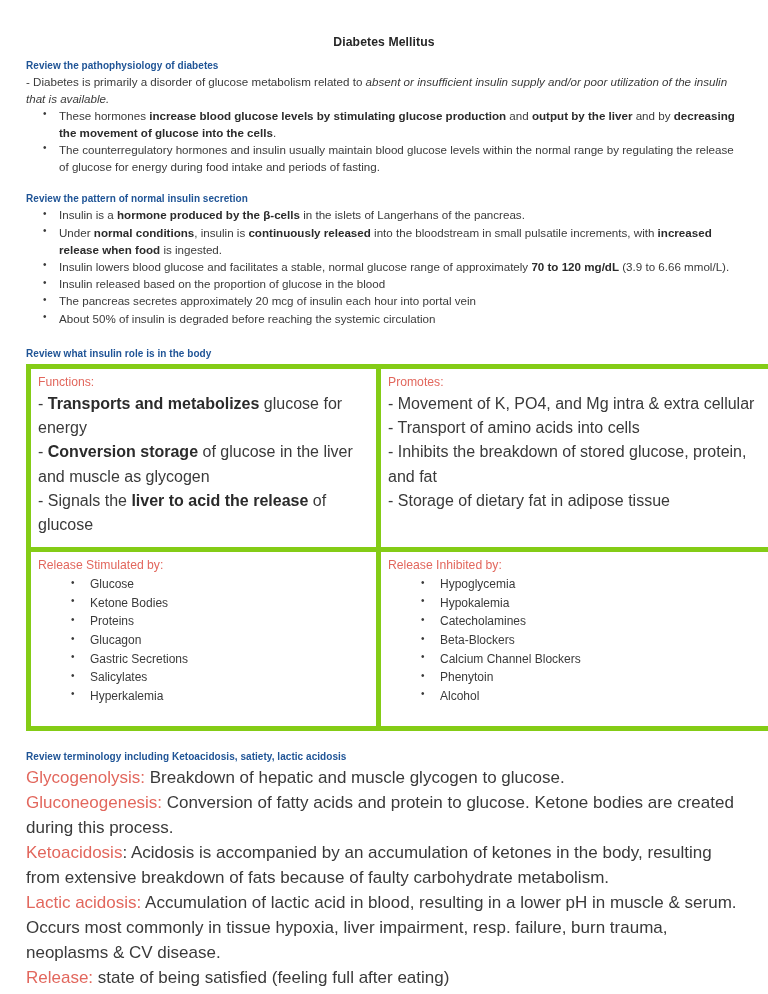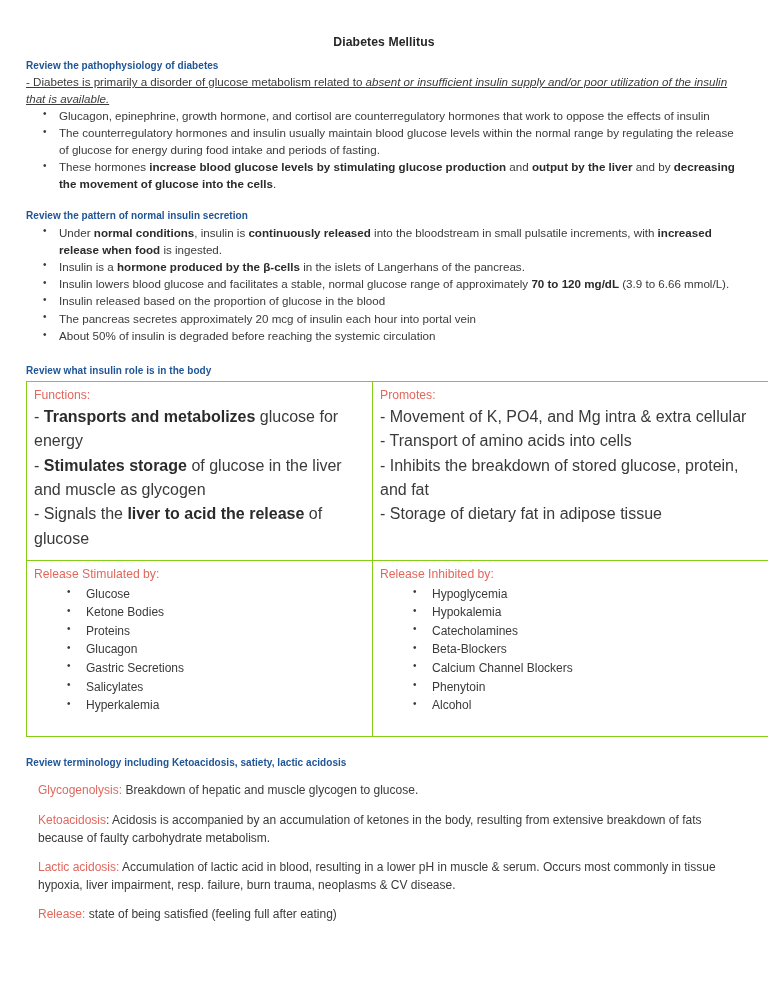--- a/index.html
+++ b/index.html
@@ -43,21 +43,20 @@
   }
 
   .para {
     margin: 0;
     padding: 0;
     text-align: left;
   }
 
   .lead-line {
     margin: 0;
-    text-decoration: underline;
   }
 
   .italic { font-style: italic; }
   b, .b { font-weight: bold; color: #2b2b2b; }
 
   ul.bullets {
     list-style: none;
     margin: 0;
     padding: 0;
   }
@@ -78,21 +77,21 @@
   .gap-lg { height: 19px; }
 
   
   .role-table {
     border-collapse: collapse;
     width: 720px;
     margin: 2px 0 0 0;
     table-layout: fixed;
   }
   .role-table td {
-    border: 1px solid #84cc16;
+    border: 5px solid #84cc16;
     vertical-align: top;
     padding: 5px 7px 9px 7px;
   }
   .col-left  { width: 331px; }
   .col-right { width: 389px; }
 
   .cell-head {
     color: #e2675d;
     font-size: 12.2px;
     margin-bottom: 0.5px;
@@ -117,71 +116,70 @@
   ul.cell-bullets > li::before {
     content: "\2022";
     position: absolute;
     left: 33px;
     top: -0.5px;
     font-size: 10px;
   }
 
   
   .term-line {
-    margin: 12px;
-    font-size: 12px;
+    margin: 0;
+    font-size: 17px;
     line-height: 1.47;
   }
   .term-key { color: #e2675d; }
 </style>
 </head>
 <body>
 
 <div class="page">
 
   <div class="doc-title">Diabetes Mellitus</div>
 
   <div class="sec-head">Review the pathophysiology of diabetes</div>
 
   <div class="para lead-line">
     <span>- Diabetes is primarily a disorder of glucose metabolism related to </span><span class="italic">absent or insufficient insulin supply and/or poor utilization of the insulin that is available.</span>
   </div>
 
 
   <ul class="bullets">
-      <li><span>Glucagon, epinephrine, growth hormone, and cortisol are counterregulatory hormones that work to oppose the effects of insulin</span></li>
+      <li><span>These hormones </span><span class="b">increase blood glucose levels by stimulating glucose production</span><span> and </span><span class="b">output by the liver</span><span> and by </span><span class="b">decreasing the movement of glucose into the cells</span><span>.</span></li>
       <li><span> The counterregulatory hormones and insulin usually maintain blood glucose levels within the normal range by regulating the release of glucose for energy during food intake and periods of fasting.</span></li>
-      <li><span>These hormones </span><span class="b">increase blood glucose levels by stimulating glucose production</span><span> and </span><span class="b">output by the liver</span><span> and by </span><span class="b">decreasing the movement of glucose into the cells</span><span>.</span></li>
     </ul>
 
   <div class="gap-md"></div>
 
   <div class="sec-head">Review the pattern of normal insulin secretion</div>
 
   <ul class="bullets">
+      <li><span>Insulin is a </span><span class="b">hormone produced by the β-cells</span><span> in the islets of Langerhans of the pancreas.</span></li>
       <li><span> Under </span><span class="b">normal conditions</span><span>, insulin is </span><span class="b">continuously released</span><span> into the bloodstream in small pulsatile increments, with </span><span class="b">increased release when food</span><span> is ingested.</span></li>
-      <li><span>Insulin is a </span><span class="b">hormone produced by the β-cells</span><span> in the islets of Langerhans of the pancreas.</span></li>
       <li><span> Insulin lowers blood glucose and facilitates a stable, normal glucose range of approximately </span><span class="b">70 to 120 mg/dL</span><span> (3.9 to 6.66 mmol/L).</span></li>
       <li><span>Insulin released based on the proportion of glucose in the blood</span></li>
       <li><span>The pancreas secretes approximately 20 mcg of insulin each hour into portal vein</span></li>
       <li><span>About 50% of insulin is degraded before reaching the systemic circulation</span></li>
     </ul>
 
   <div class="gap-lg"></div>
 
   <div class="sec-head">Review what insulin role is in the body</div>
 
   <table class="role-table">
     <tbody>
       <tr>
         <td class="col-left">
           <div class="cell-head">Functions:</div>
           <div>
               <div class="cell-line"><span>- </span><span class="b">Transports and metabolizes</span><span> glucose for energy</span></div>
-              <div class="cell-line"><span>- </span><span class="b">Stimulates storage</span><span> of glucose in the liver and muscle as glycogen</span></div>
+              <div class="cell-line"><span>- </span><span class="b">Conversion storage</span><span> of glucose in the liver and muscle as glycogen</span></div>
               <div class="cell-line"><span>- Signals the </span><span class="b">liver to acid the release</span><span> of glucose</span></div>
             </div>
         </td>
         <td class="col-right">
           <div class="cell-head">Promotes:</div>
           <div>
               <div class="cell-line"><span>- Movement of K, PO4, and Mg intra &amp; extra cellular</span></div>
               <div class="cell-line"><span>- Transport of amino acids into cells</span></div>
               <div class="cell-line"><span>- Inhibits the breakdown of stored glucose, protein, and fat</span></div>
               <div class="cell-line"><span>- Storage of dietary fat in adipose tissue</span></div>
@@ -216,18 +214,19 @@
       </tr>
     </tbody>
   </table>
 
   <div class="gap-lg"></div>
 
   <div class="sec-head">Review terminology including Ketoacidosis, satiety, lactic acidosis</div>
 
   <div>
       <div class="term-line"><span class="term-key">Glycogenolysis:</span><span> Breakdown of hepatic and muscle glycogen to glucose.</span></div>
+      <div class="term-line"><span class="term-key">Gluconeogenesis:</span><span> Conversion of fatty acids and protein to glucose. Ketone bodies are created during this process.</span></div>
       <div class="term-line"><span class="term-key">Ketoacidosis</span><span>: Acidosis is accompanied by an accumulation of ketones in the body, resulting from extensive breakdown of fats because of faulty carbohydrate metabolism.</span></div>
       <div class="term-line"><span class="term-key">Lactic acidosis:</span><span> Accumulation of lactic acid in blood, resulting in a lower pH in muscle &amp; serum. Occurs most commonly in tissue hypoxia, liver impairment, resp. failure, burn trauma, neoplasms &amp; CV disease.</span></div>
       <div class="term-line"><span class="term-key">Release:</span><span> state of being satisfied (feeling full after eating)</span></div>
     </div>
 
 </div>
 
 </body></html>

